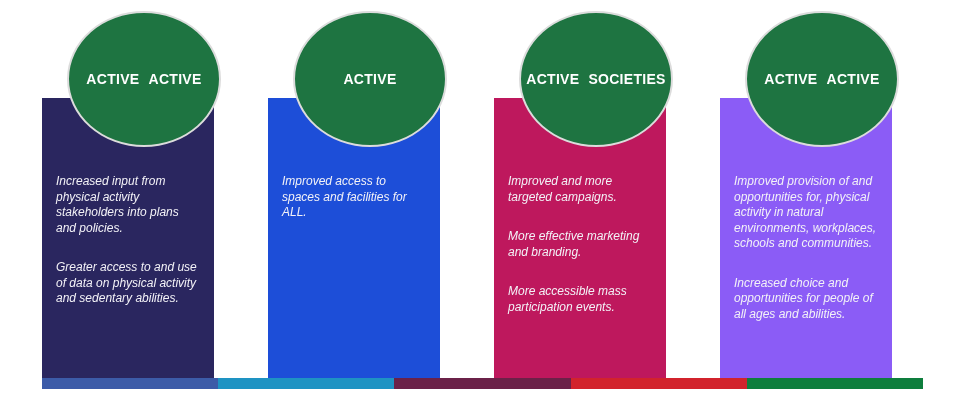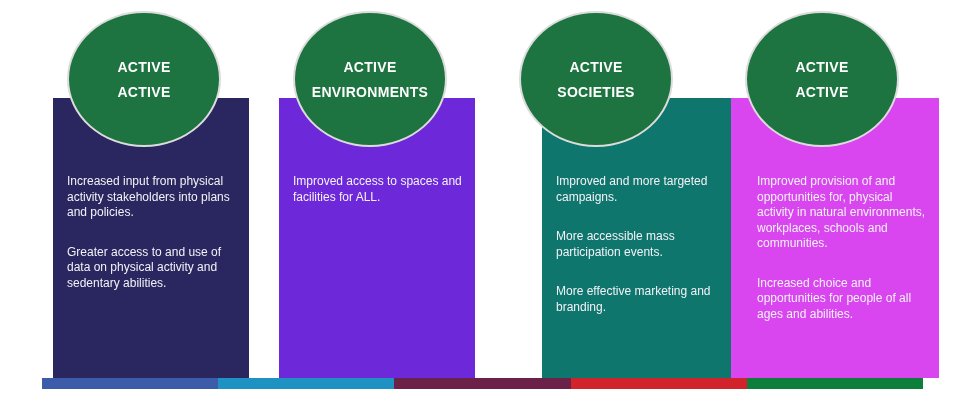--- a/index.html
+++ b/index.html
@@ -19,24 +19,25 @@
     height: 400px;
   }
   .col-0 { left: 42px; }
   .col-1 { left: 268px; }
   .col-2 { left: 494px; }
   .col-3 { left: 720px; }
 
   .panel {
     position: absolute;
     top: 98px;
-    left: 11px;
-    width: 196px;
+    left: 0;
+    width: 172px;
     height: 280px;
     background: #2A265F;
+    font-style: italic;
   }
   .panel-text {
     box-sizing: border-box;
     padding: 76px 13px 0 14px;
     color: #F3F2F7;
     font-size: 12px;
     line-height: 15.5px;
   }
   .panel-text p {
     margin: 0 0 24px 0;
@@ -46,21 +47,21 @@
     position: absolute;
     top: 11px;
     left: 25px;
     width: 154px;
     height: 136px;
     border-radius: 50%;
     background: #1E7441;
     border: 2px solid #DCDCDC;
     box-sizing: border-box;
     display: flex;
-    flex-direction: column;
+    flex-direction: row;
     align-items: center;
     justify-content: center;
     gap: 9px;
     color: #ffffff;
     font-weight: bold;
     font-size: 14px;
     letter-spacing: 0.3px;
     text-align: left;
   }
 
@@ -86,47 +87,46 @@
         <p>Greater access to and use of data on physical activity and sedentary abilities.</p>
       </div>
     </div>
     <div class="circle" style="background: rgb(30, 116, 65);">
       <span>ACTIVE</span>
       <span>ACTIVE</span>
     </div>
   </div>
 
   <div class="column col-1">
-    <div class="panel" style="background: #6d28d9;">
+    <div class="panel" style="background: #1d4ed8;">
       <div class="panel-text">
         <p>Improved access to spaces and facilities for ALL.</p>
       </div>
     </div>
     <div class="circle" style="background: rgb(30, 116, 65);">
       <span>ACTIVE</span>
-      <span>ENVIRONMENTS</span>
     </div>
   </div>
 
   <div class="column col-2">
-    <div class="panel" style="background: #0f766e; margin-left: 37px;">
+    <div class="panel" style="background: #be185d;">
       <div class="panel-text">
         <p>Improved and more targeted campaigns.</p>
+        <p>More effective marketing and branding.</p>
         <p>More accessible mass participation events.</p>
-        <p>More effective marketing and branding.</p>
       </div>
     </div>
     <div class="circle" style="background: rgb(30, 116, 65);">
       <span>ACTIVE</span>
       <span>SOCIETIES</span>
     </div>
   </div>
 
   <div class="column col-3">
-    <div class="panel" style="background: #d946ef; padding-left: 12px;">
+    <div class="panel" style="background: #8b5cf6;">
       <div class="panel-text">
         <p>Improved provision of and opportunities for, physical activity in natural environments, workplaces, schools and communities.</p>
         <p>Increased choice and opportunities for people of all ages and abilities.</p>
       </div>
     </div>
     <div class="circle" style="background: rgb(30, 116, 65);">
       <span>ACTIVE</span>
       <span>ACTIVE</span>
     </div>
   </div>

